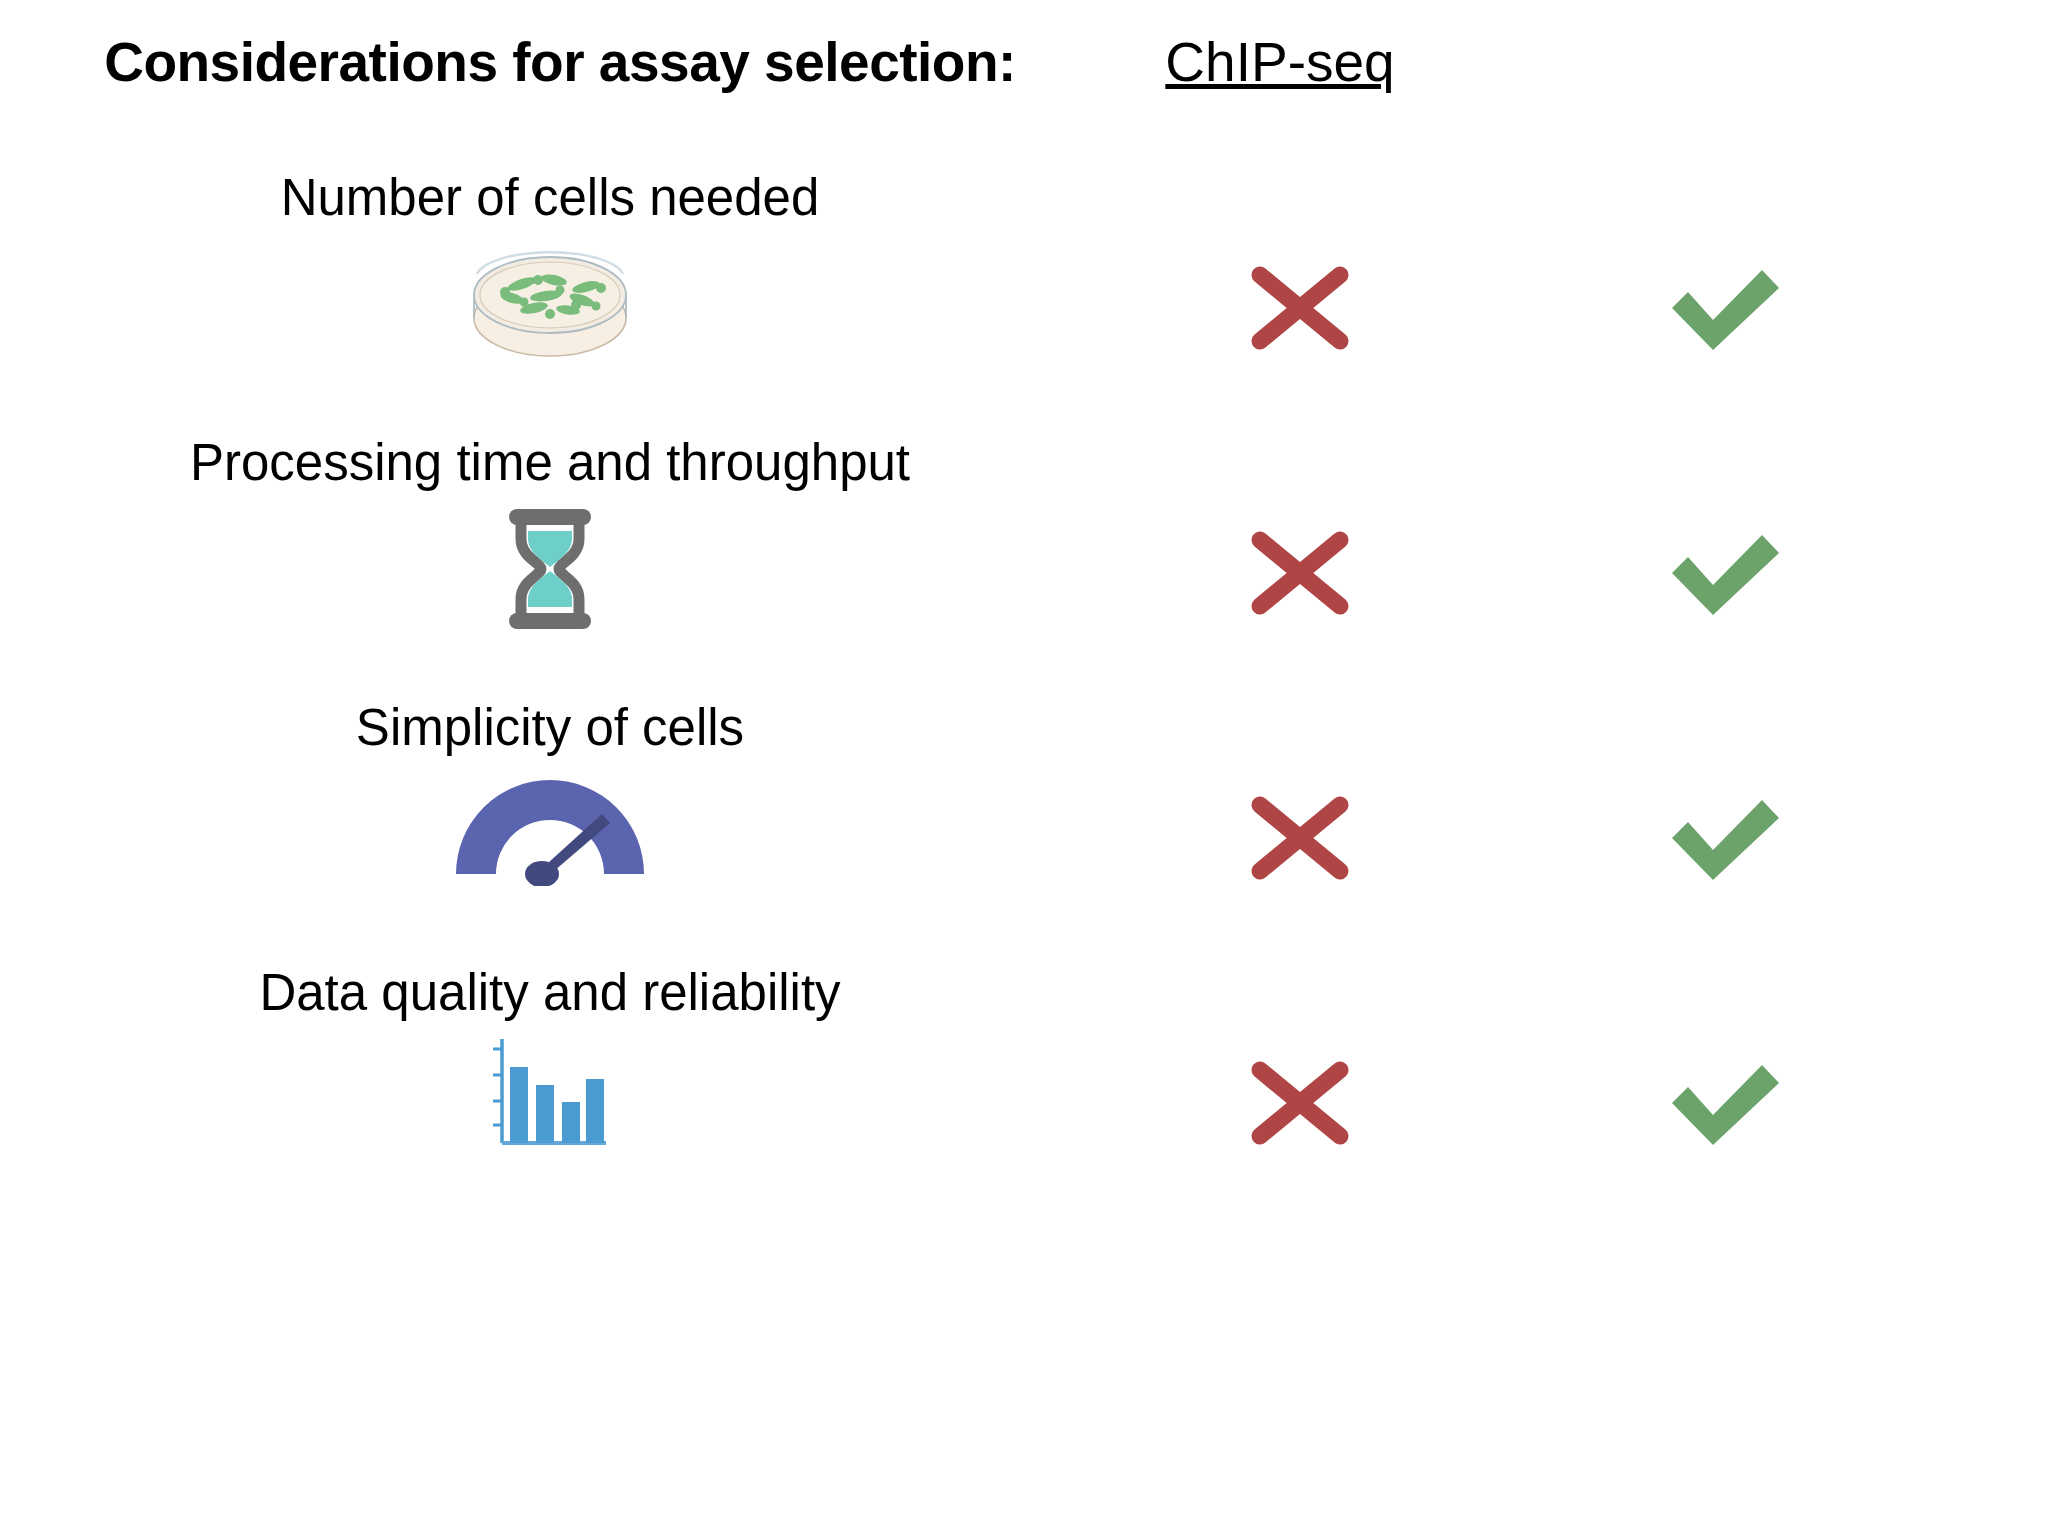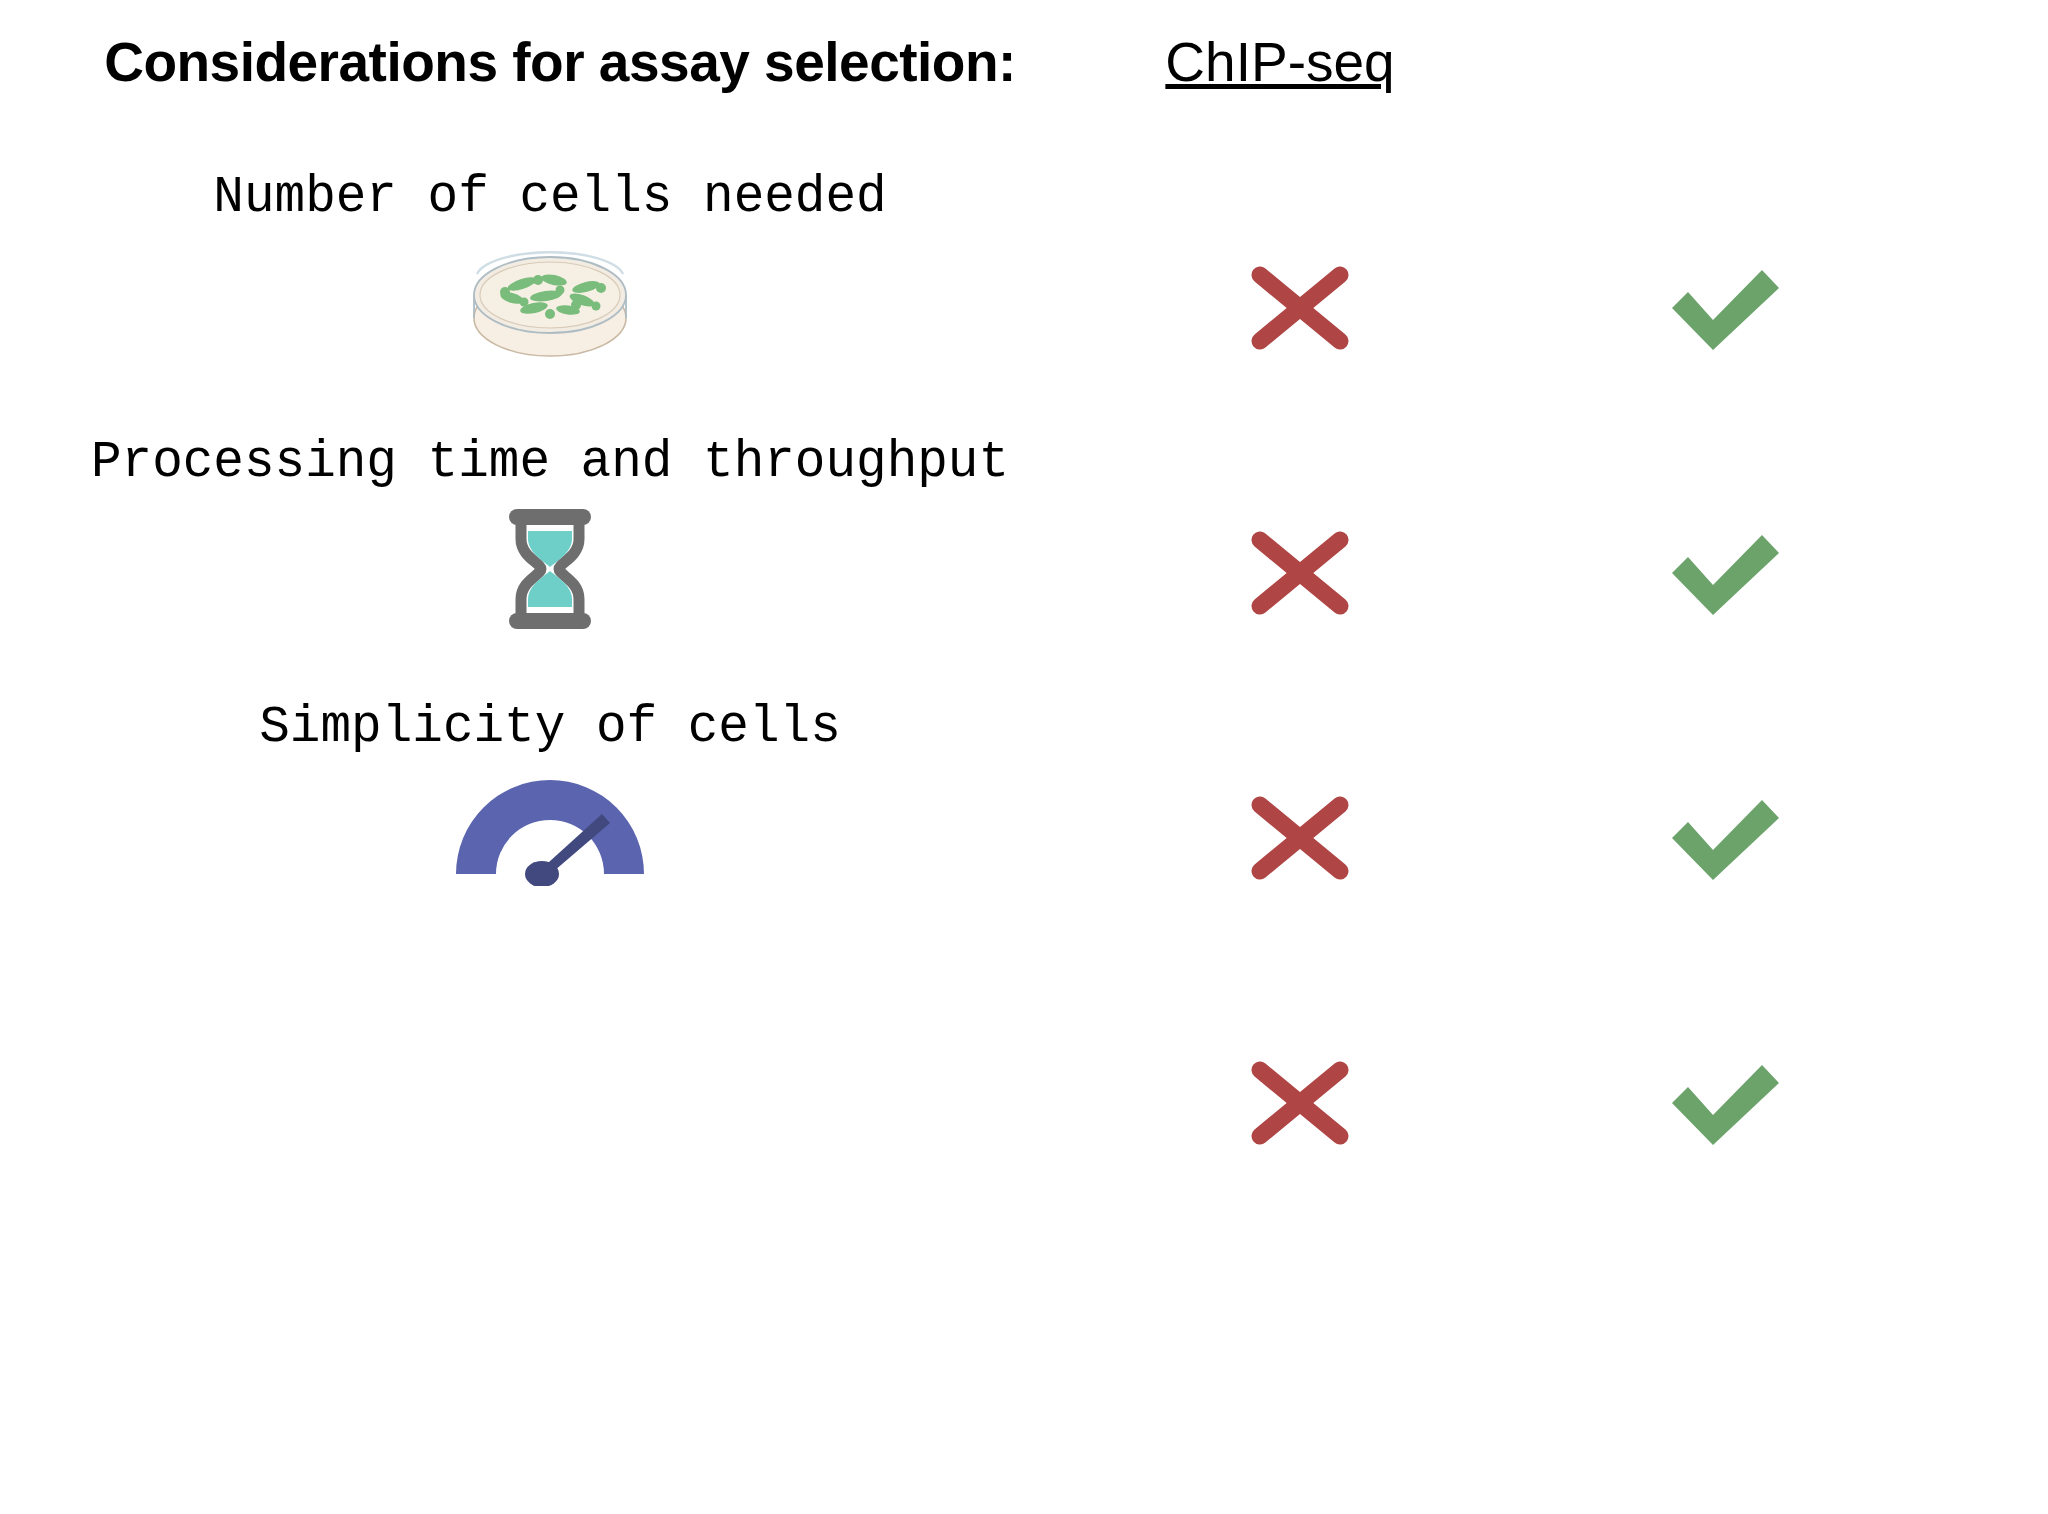--- a/index.html
+++ b/index.html
@@ -64,21 +64,20 @@
     left: 1500px;
     width: 500px;
   }
 
   
   .rows {
     position: absolute;
     top: 150px;
     left: 0;
     width: 2048px;
-    font-family: Liberation Mono, monospace;
   }
 
   .row {
     position: relative;
     width: 2048px;
     height: 265px;
   }
 
   .row-label-cell {
     position: absolute;
@@ -241,20 +240,42 @@
       </div>
       <div class="mark-cell col-cutrun">
         <svg width="115" height="92" viewBox="0 0 115 92">
           <path d="M4 46 L20 30 L45 58 L94 8 L111 26 L45 88 Z" fill="#6ba36b"></path>
         </svg>
       </div>
     </div>
 
 
     <div class="row">
+      <div class="row-label-cell">
+        <div class="row-label">Data quality and reliability</div>
+        <div class="row-icon">
+
+          <svg width="124" height="122" viewBox="0 0 124 122">
+            <line x1="14" y1="4" x2="14" y2="108" stroke="#4a9bd1" stroke-width="3.5"></line>
+            <line x1="14" y1="108" x2="118" y2="108" stroke="#63a8d8" stroke-width="4"></line>
+            <g stroke="#4a9bd1" stroke-width="3">
+              <line x1="5" y1="14" x2="13" y2="14"></line>
+              <line x1="5" y1="40" x2="13" y2="40"></line>
+              <line x1="5" y1="66" x2="13" y2="66"></line>
+              <line x1="5" y1="90" x2="13" y2="90"></line>
+            </g>
+            <g fill="#4a9bd1">
+              <rect x="22" y="32" width="18" height="76"></rect>
+              <rect x="48" y="50" width="18" height="58"></rect>
+              <rect x="74" y="67" width="18" height="41"></rect>
+              <rect x="98" y="44" width="18" height="64"></rect>
+            </g>
+          </svg>
+        </div>
+      </div>
       <div class="mark-cell col-chip">
         <svg width="110" height="92" viewBox="0 0 110 92">
           <g stroke="#b04545" stroke-width="17" stroke-linecap="round">
             <line x1="15" y1="13" x2="95" y2="79"></line>
             <line x1="95" y1="13" x2="15" y2="79"></line>
           </g>
         </svg>
       </div>
       <div class="mark-cell col-cutrun">
         <svg width="115" height="92" viewBox="0 0 115 92">

